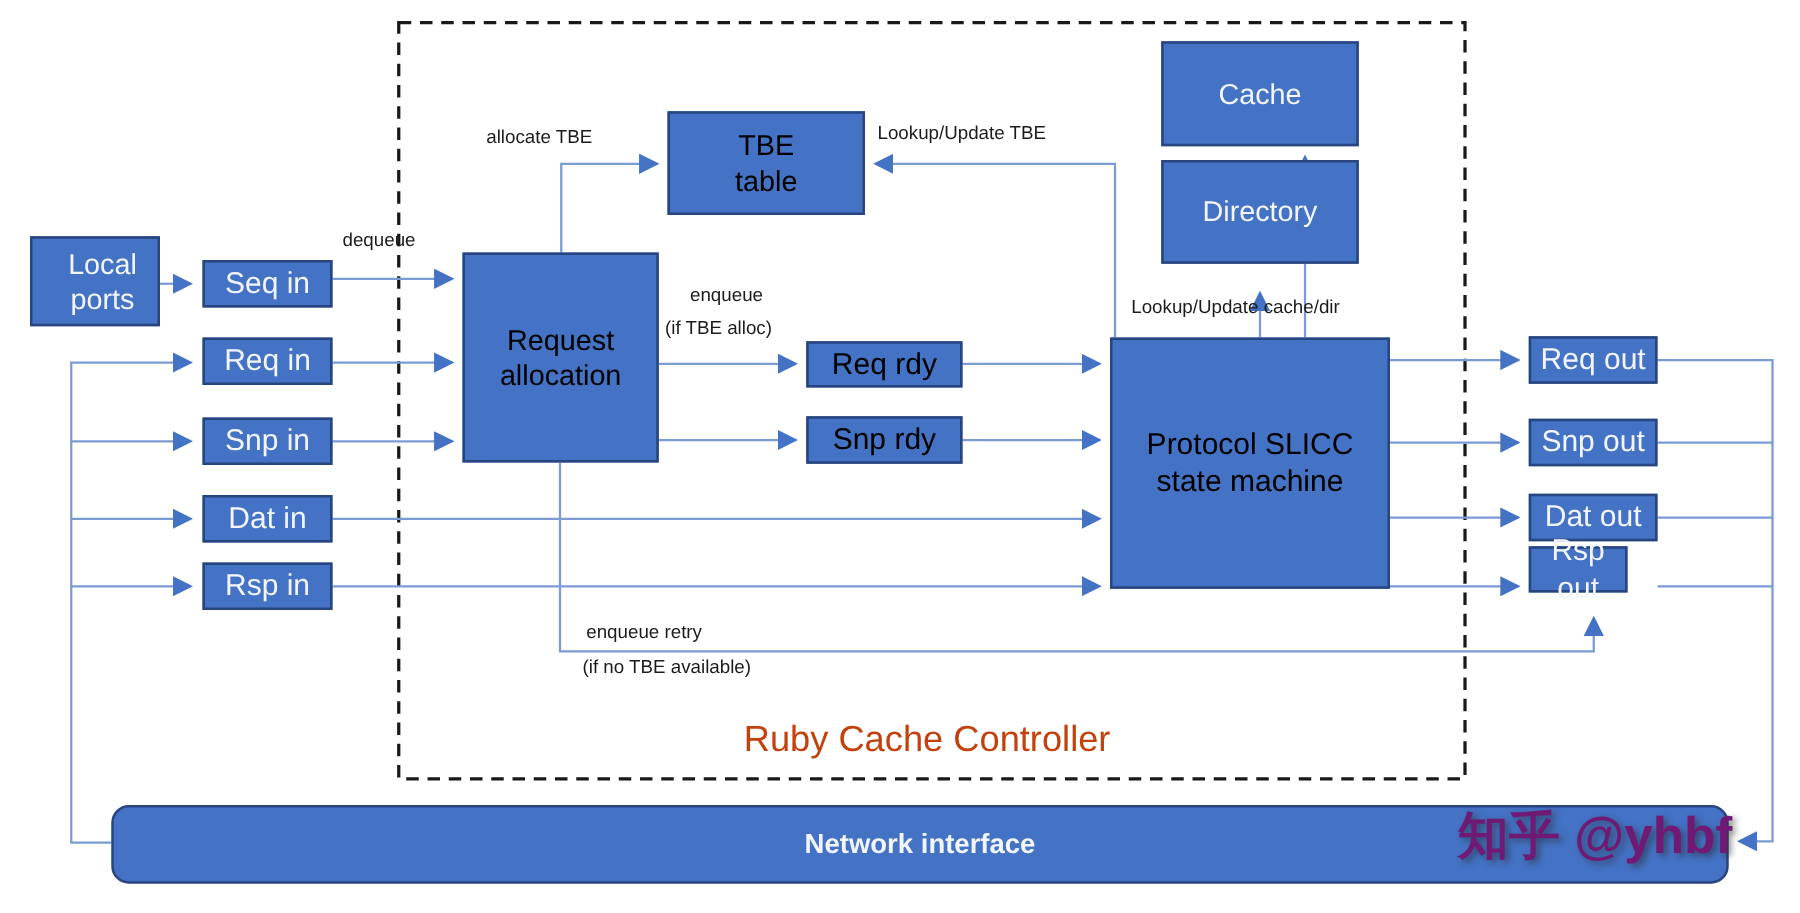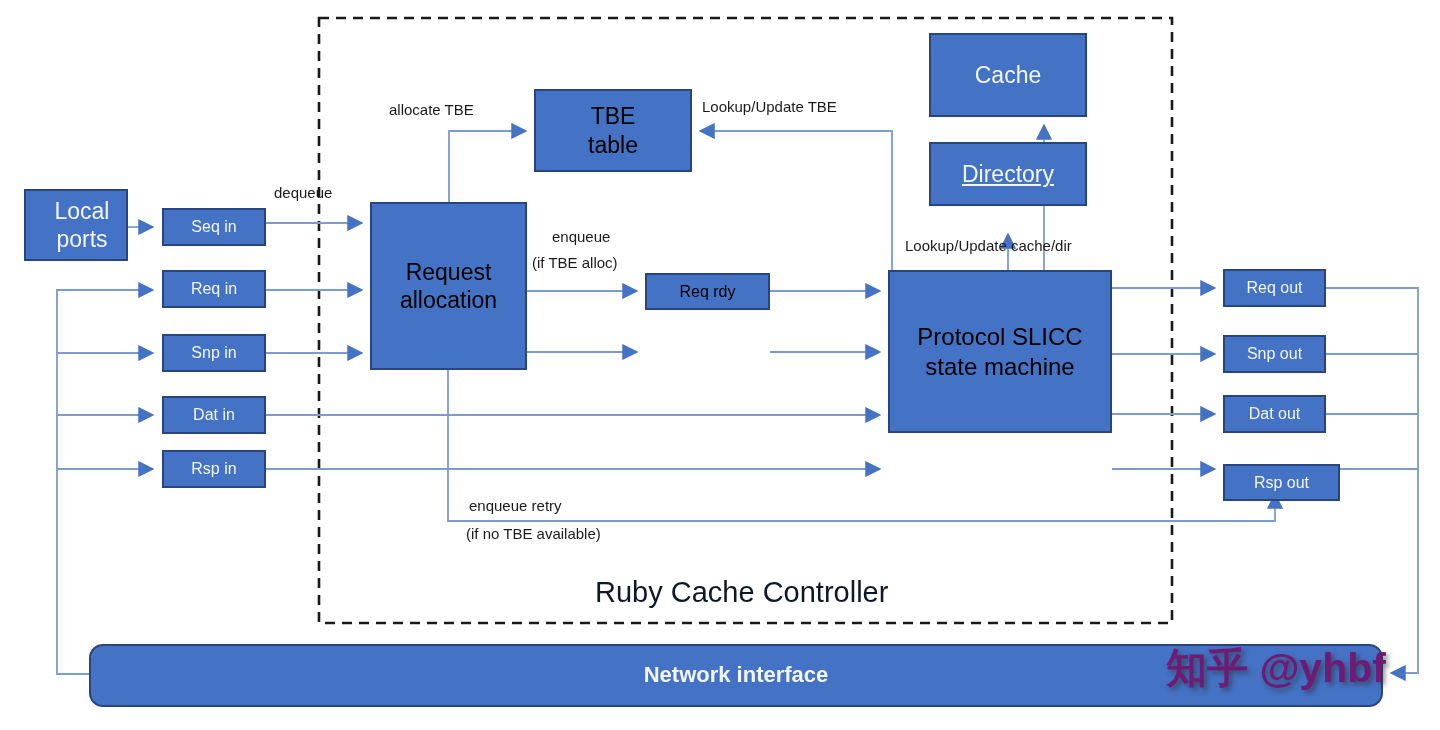--- a/index.html
+++ b/index.html
@@ -5,29 +5,29 @@
   html,body{margin:0;padding:0;background:#ffffff;}
   .stage{
     position:relative;width:1440px;height:730px;background:#ffffff;overflow:hidden;
     font-family:"Liberation Sans",sans-serif;
   }
   .wires{position:absolute;left:0;top:0;width:1440px;height:730px;}
   .node{
     position:absolute;box-sizing:border-box;
     background:#4472C4;border:2px solid #28457f;
     display:flex;align-items:center;justify-content:center;text-align:center;
-    color:#f2f6fc;font-size:16px;line-height:1.22;white-space:pre-line;
+    color:#f2f6fc;font-size:24px;line-height:1.22;white-space:pre-line;
   }
   .node.tint{color:#000000;}
   .node.big{font-size:23px;}
   .edge-label{
     position:absolute;color:#1b1b1b;font-size:15px;line-height:1.2;white-space:pre;
   }
   .diagram-title{
-    position:absolute;color:#0f172a;font-size:29px;white-space:pre;
+    position:absolute;color:#c2410c;font-size:29px;white-space:pre;
   }
   .watermark{
     position:absolute;color:#701a75;font-size:41px;font-weight:bold;white-space:pre;
     text-shadow:3px 3px 5px rgba(40,40,40,0.55);
   }
 </style>
 </head>
 <body>
 
 <div class="stage">
@@ -93,31 +93,32 @@
   <div class="node" style="left:162px;top:396px;width:104px;height:38px;">Dat in</div>
   <div class="node" style="left:162px;top:450px;width:104px;height:38px;">Rsp in</div>
 
   <div class="node tint big" style="left:370px;top:202px;width:157px;height:168px;">Request
 allocation</div>
 
   <div class="node tint big" style="left:534px;top:89px;width:158px;height:83px;">TBE
 table</div>
 
   <div class="node tint" style="left:645px;top:273px;width:125px;height:37px;">Req rdy</div>
+  <div class="node tint" style="left:645px;top:333px;width:125px;height:38px;">Snp rdy</div>
 
   <div class="node big" style="left:929px;top:33px;width:158px;height:84px;">Cache</div>
-  <div class="node big" style="left:929px;top:142px;width:158px;height:64px;text-decoration:underline;">Directory</div>
+  <div class="node big" style="left:929px;top:128px;width:158px;height:83px;">Directory</div>
 
-  <div class="node tint big" style="left:888px;top:270px;width:224px;height:163px;font-size:24px;">Protocol SLICC
+  <div class="node tint big" style="left:888px;top:270px;width:224px;height:201px;font-size:24px;">Protocol SLICC
 state machine</div>
 
   <div class="node" style="left:1223px;top:269px;width:103px;height:38px;">Req out</div>
   <div class="node" style="left:1223px;top:335px;width:103px;height:38px;">Snp out</div>
   <div class="node" style="left:1223px;top:395px;width:103px;height:38px;">Dat out</div>
-  <div class="node" style="left:1223px;top:464px;width:117px;height:37px;">Rsp out</div>
+  <div class="node" style="left:1223px;top:437px;width:79px;height:37px;">Rsp out</div>
 
   <div class="node" style="left:89px;top:644px;width:1294px;height:63px;font-size:22px;font-weight:600;border-radius:14px;">Network interface</div>
 
   <div class="edge-label" style="left:274px;top:184px;">dequeue</div>
   <div class="edge-label" style="left:389px;top:101px;">allocate TBE</div>
   <div class="edge-label" style="left:702px;top:98px;">Lookup/Update TBE</div>
   <div class="edge-label" style="left:532px;top:228px;margin-left:20px;">enqueue</div>
   <div class="edge-label" style="left:532px;top:254px;">(if TBE alloc)</div>
   <div class="edge-label" style="left:905px;top:237px;">Lookup/Update cache/dir</div>
   <div class="edge-label" style="left:469px;top:497px;">enqueue retry</div>

